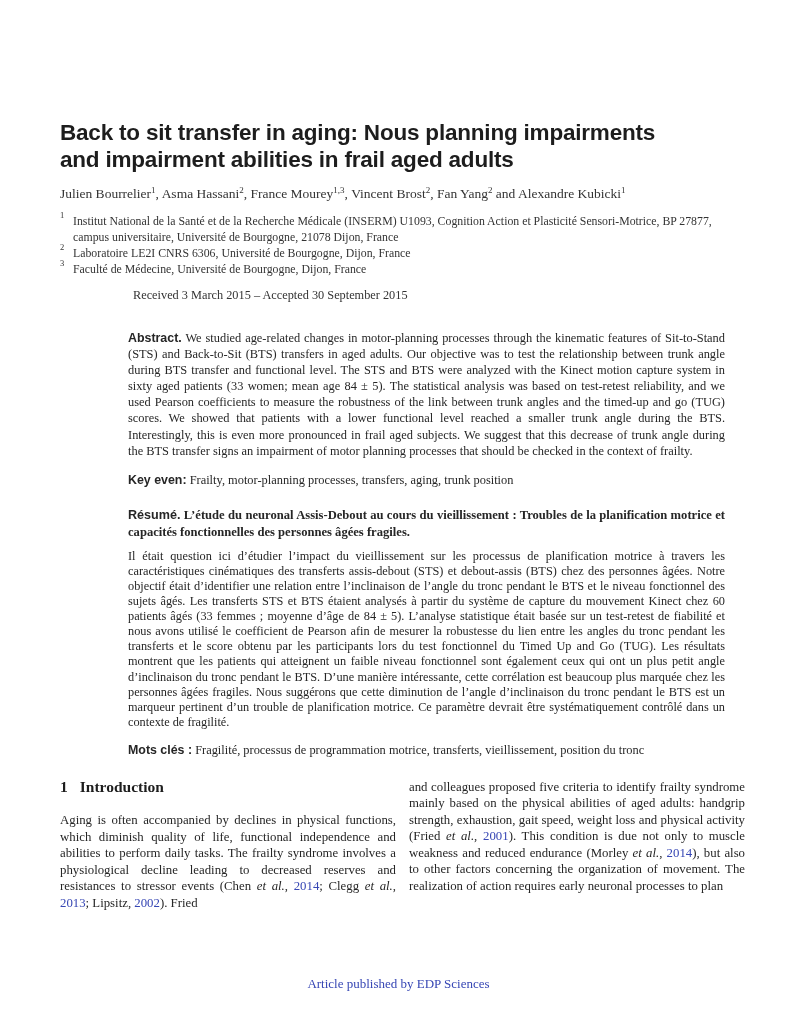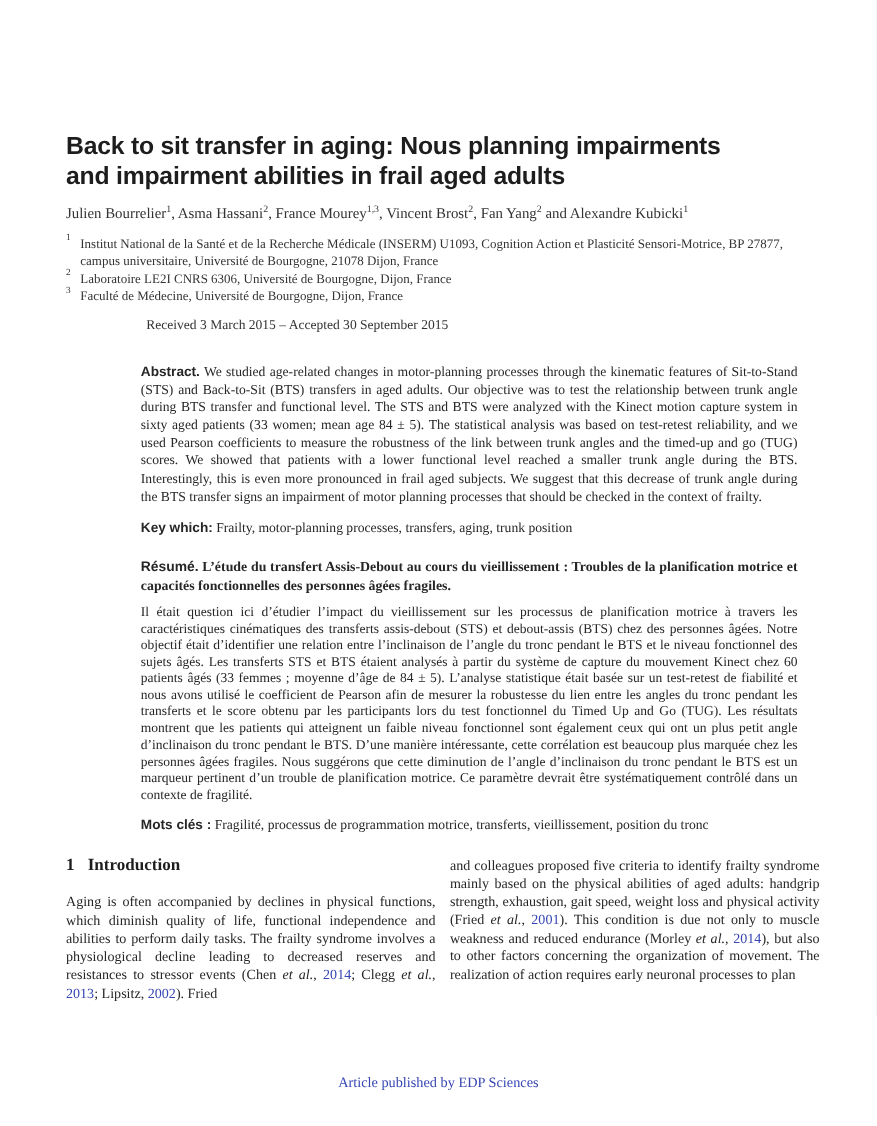--- a/index.html
+++ b/index.html
@@ -108,23 +108,23 @@
         <sup class="affnum">3</sup>
         <span class="aff-text">Faculté de Médecine, Université de Bourgogne, Dijon, France</span>
       </div>
     </div>
 
     <div class="received-line">Received 3 March 2015 – Accepted 30 September 2015</div>
 
     <div class="abs-block">
       <p class="abstract-par"><span class="lbl-sans">Abstract.</span><span> We studied age-related changes in motor-planning processes through the kinematic features of Sit-to-Stand (STS) and Back-to-Sit (BTS) transfers in aged adults. Our objective was to test the relationship between trunk angle during BTS transfer and functional level. The STS and BTS were analyzed with the Kinect motion capture system in sixty aged patients (33 women; mean age 84 ± 5). The statistical analysis was based on test-retest reliability, and we used Pearson coefficients to measure the robustness of the link between trunk angles and the timed-up and go (TUG) scores. We showed that patients with a lower functional level reached a smaller trunk angle during the BTS. Interestingly, this is even more pronounced in frail aged subjects. We suggest that this decrease of trunk angle during the BTS transfer signs an impairment of motor planning processes that should be checked in the context of frailty.</span></p>
 
-      <p class="keywords-par"><span class="lbl-sans">Key which:</span><span> Frailty, motor-planning processes, transfers, aging, trunk position</span></p>
+      <p class="keywords-par"><span class="lbl-sans">Key even:</span><span> Frailty, motor-planning processes, transfers, aging, trunk position</span></p>
 
-      <p class="resume-head"><span class="lbl-sans">Résumé.</span><span> L’étude du transfert Assis-Debout au cours du vieillissement : Troubles de la planification motrice et capacités fonctionnelles des personnes âgées fragiles.</span></p>
+      <p class="resume-head"><span class="lbl-sans">Résumé.</span><span> L’étude du neuronal Assis-Debout au cours du vieillissement : Troubles de la planification motrice et capacités fonctionnelles des personnes âgées fragiles.</span></p>
 
       <p class="resume-par">Il était question ici d’étudier l’impact du vieillissement sur les processus de planification motrice à travers les caractéristiques cinématiques des transferts assis-debout (STS) et debout-assis (BTS) chez des personnes âgées. Notre objectif était d’identifier une relation entre l’inclinaison de l’angle du tronc pendant le BTS et le niveau fonctionnel des sujets âgés. Les transferts STS et BTS étaient analysés à partir du système de capture du mouvement Kinect chez 60 patients âgés (33 femmes ; moyenne d’âge de 84 ± 5). L’analyse statistique était basée sur un test-retest de fiabilité et nous avons utilisé le coefficient de Pearson afin de mesurer la robustesse du lien entre les angles du tronc pendant les transferts et le score obtenu par les participants lors du test fonctionnel du Timed Up and Go (TUG). Les résultats montrent que les patients qui atteignent un faible niveau fonctionnel sont également ceux qui ont un plus petit angle d’inclinaison du tronc pendant le BTS. D’une manière intéressante, cette corrélation est beaucoup plus marquée chez les personnes âgées fragiles. Nous suggérons que cette diminution de l’angle d’inclinaison du tronc pendant le BTS est un marqueur pertinent d’un trouble de planification motrice. Ce paramètre devrait être systématiquement contrôlé dans un contexte de fragilité.</p>
 
       <p class="motscles-par"><span class="lbl-sans">Mots clés :</span><span> Fragilité, processus de programmation motrice, transferts, vieillissement, position du tronc</span></p>
     </div>
 
     <div class="columns">
       <div class="col">
         <div class="section-heading"><span class="sec-num">1</span><span>Introduction</span></div>
         <p><span>Aging is often accompanied by declines in physical functions, which diminish quality of life, functional independence and abilities to perform daily tasks. The frailty syndrome involves a physiological decline leading to decreased reserves and resistances to stressor events (Chen </span><span class="italic">et al.</span><span>, </span><span class="link">2014</span><span>; Clegg </span><span class="italic">et al.</span><span>, </span><span class="link">2013</span><span>; Lipsitz, </span><span class="link">2002</span><span>). Fried</span></p>

